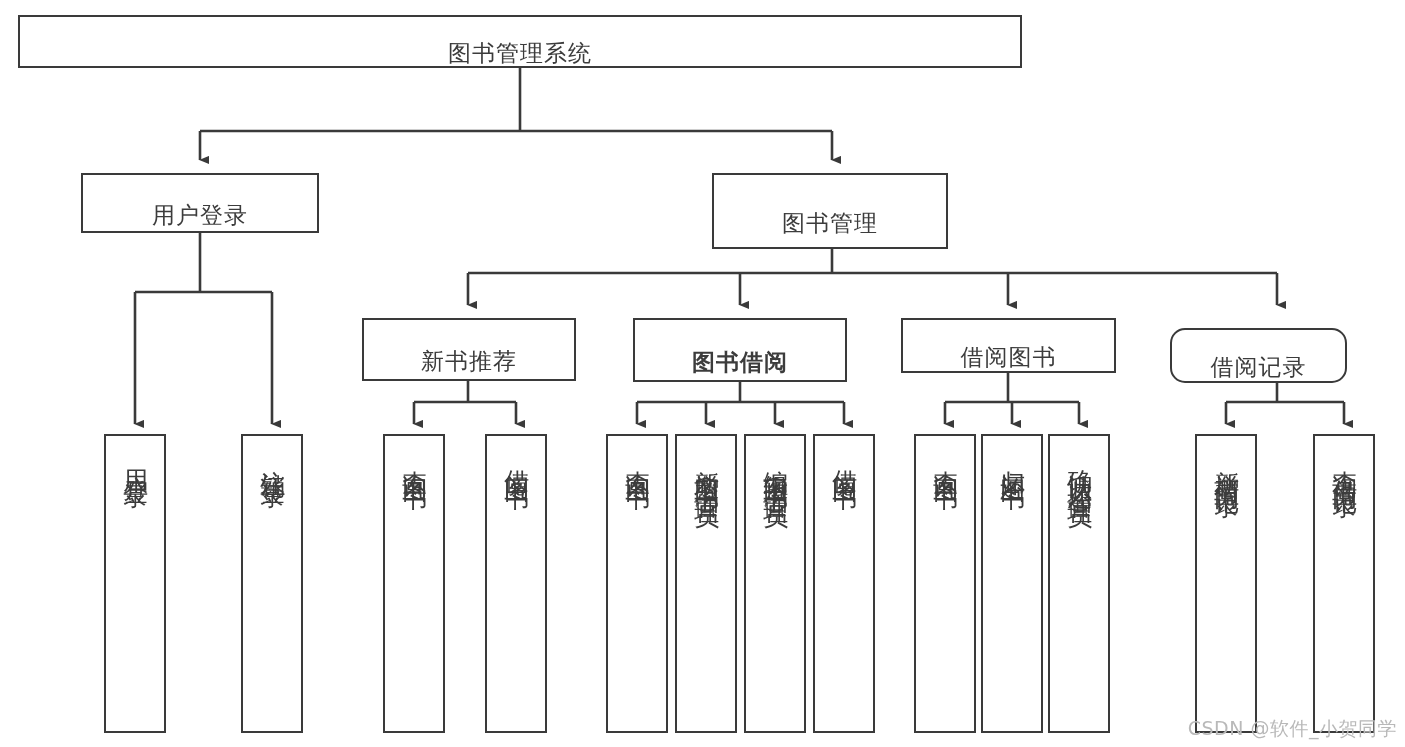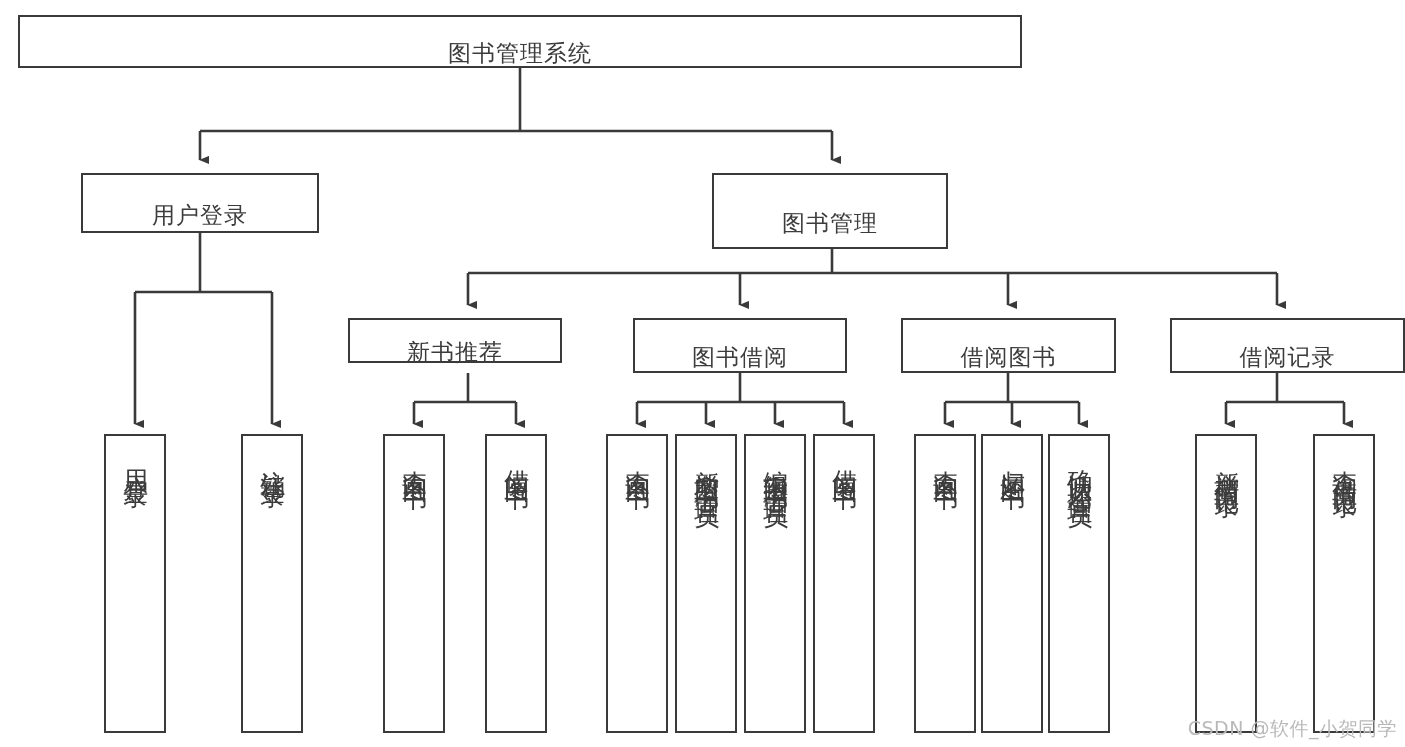--- a/index.html
+++ b/index.html
@@ -137,30 +137,30 @@
     <span class="node-label">图书管理系统</span>
   </div>
 
   <div class="node horizontal" style="left:81px; top:173px; width:238px; height:60px;">
     <span class="node-label">用户登录</span>
   </div>
   <div class="node horizontal" style="left:712px; top:173px; width:236px; height:76px;">
     <span class="node-label">图书管理</span>
   </div>
 
-  <div class="node horizontal" style="left:348px; top:318px; width:214px; height:45px;">
+  <div class="node horizontal" style="left:362px; top:318px; width:214px; height:63px;">
     <span class="node-label">新书推荐</span>
   </div>
-  <div class="node horizontal" style="left:633px; top:318px; width:214px; height:55px;">
+  <div class="node horizontal" style="left:633px; top:318px; width:214px; height:64px;font-weight:bold;">
     <span class="node-label">图书借阅</span>
   </div>
   <div class="node horizontal" style="left:901px; top:318px; width:215px; height:55px;">
     <span class="node-label">借阅图书</span>
   </div>
-  <div class="node horizontal" style="left:1170px; top:318px; width:235px; height:55px;">
+  <div class="node horizontal" style="left:1170px; top:328px; width:177px; height:55px;border-radius:15px;">
     <span class="node-label">借阅记录</span>
   </div>
 
   <div class="node vertical" style="left:104px; top:434px; width:62px; height:299px;">
     <span class="node-label">用户登录</span>
   </div>
   <div class="node vertical" style="left:241px; top:434px; width:62px; height:299px;">
     <span class="node-label">注销登录</span>
   </div>
 

